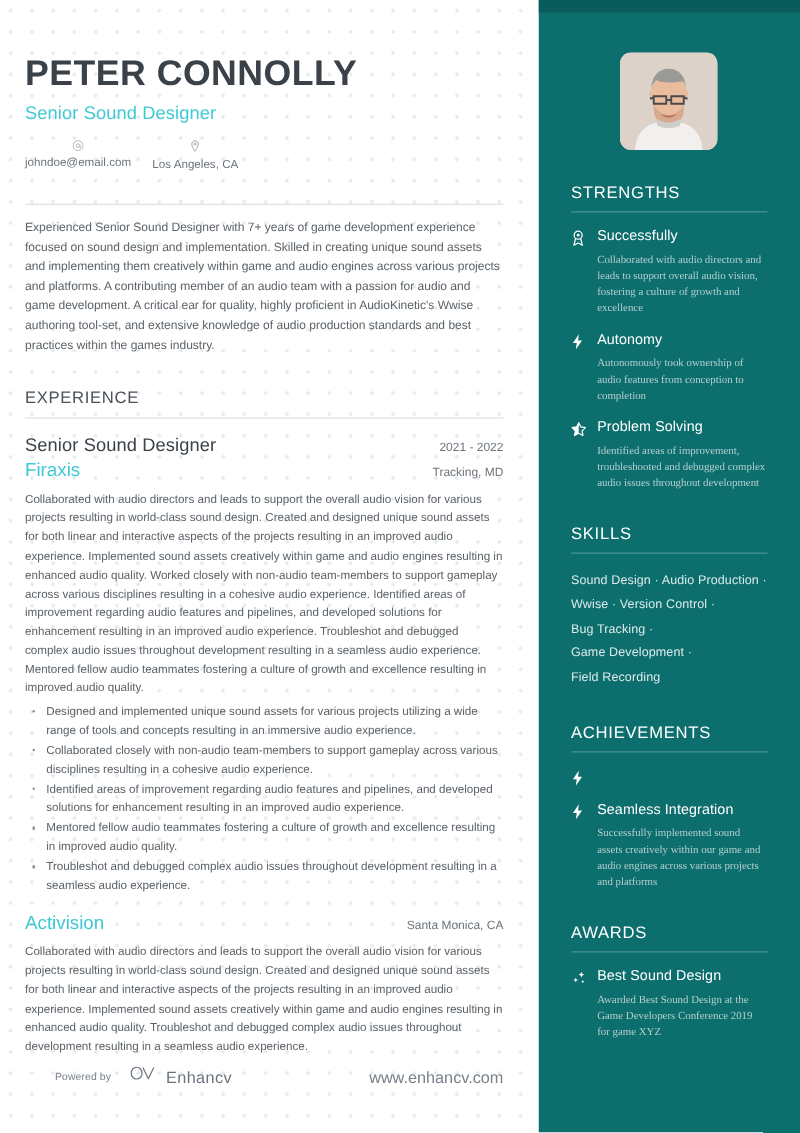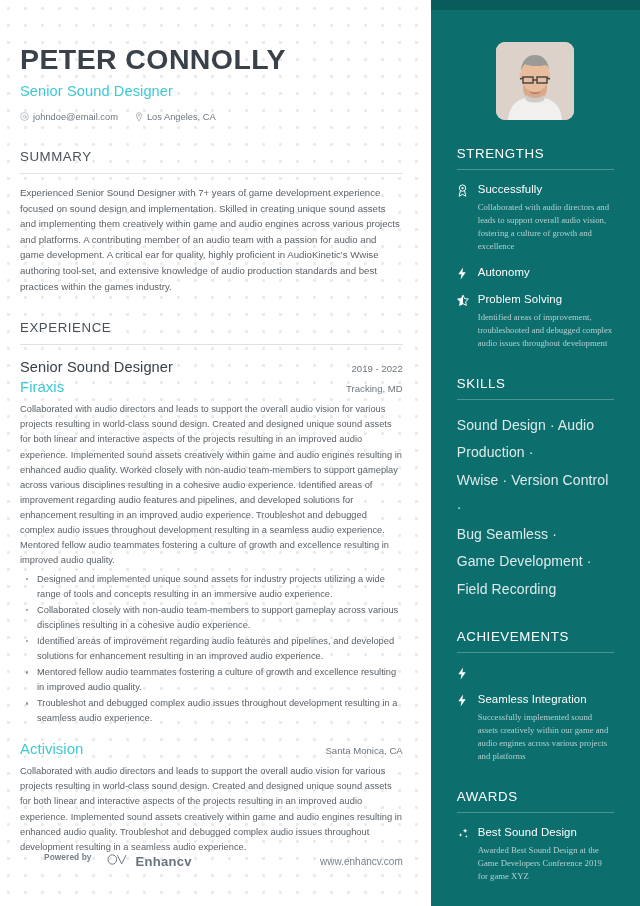--- a/index.html
+++ b/index.html
@@ -36,21 +36,21 @@
     letter-spacing:.1px;
   }
   .contacts {
     margin-top:13px;
     display:flex;
     align-items:center;
     gap:17px;
     font-size:9.3px;
     color:#6d757d;
   }
-  .contact { display:flex; align-items:center; gap:4px; white-space:nowrap; }
+  .contact { display:flex; align-items:center; gap:4px; white-space:nowrap;flex-direction:column; }
   .contact svg { display:block; flex:none; }
 
   .sect { margin-top:27px; }
   .sect-exp { margin-top:26px; }
   .sect-head {
     font-size:13.3px;
     letter-spacing:.55px;
     color:#4a5159;
     font-weight:400;
   }
@@ -96,25 +96,25 @@
   }
 
   .footer {
     position:absolute;
     left:44px; right:28px;
     bottom:36px;
     display:flex;
     align-items:center;
     justify-content:space-between;
   }
-  .footer-left { display:flex; gap:12px;font-weight:bold; }
+  .footer-left { display:flex; align-items:center; gap:12px; }
   .powered { font-size:8.3px; color:#77808a; letter-spacing:.1px; }
   .brand { display:flex; align-items:center; gap:6px; }
   .brand-name { font-size:13px; color:#6a737d; letter-spacing:.3px; }
-  .site { font-size:10px; color:#77808a; }
+  .site { font-size:13px; color:#77808a; }
 
   
   .right {
     width:225px; height:906px;
     background:#0d6e6e;
     position:relative;
     padding:0 26px;
   }
   .right-topbar {
     position:absolute;
@@ -154,21 +154,21 @@
   .item-desc {
     margin-top:4px;
     font-size:8.7px;
     line-height:1.5;
     color:#b4cfcf;
     font-family:Liberation Serif, serif;
   }
 
   .skills { margin-top:12px; }
   .skill-line {
-    font-size:14px;
+    font-size:10px;
     color:#ddeaea;
     line-height:1.95;
     letter-spacing:.1px;
   }
 </style>
 </head>
 <body>
 
 <div class="page">
 
@@ -193,41 +193,40 @@
           <svg width="8" height="10" viewBox="0 0 12 16">
               <path d="M6 1.1c-2.3 0-4.1 1.8-4.1 4.1C1.9 8.4 6 14.6 6 14.6s4.1-6.2 4.1-9.4C10.1 2.9 8.3 1.1 6 1.1z" fill="none" stroke="#9aa2a9" stroke-width="1.2"></path>
               <circle cx="6" cy="5.2" r="1.35" fill="none" stroke="#9aa2a9" stroke-width="1.1"></circle>
             </svg>
         </span>
         <span>Los Angeles, CA</span>
       </div>
     </div>
 
     <div class="sect">
-      <div class="sect-head">SUMMARY</div>
       <div class="rule"></div>
       <div class="summary">Experienced Senior Sound Designer with 7+ years of game development experience focused on sound design and implementation. Skilled in creating unique sound assets and implementing them creatively within game and audio engines across various projects and platforms. A contributing member of an audio team with a passion for audio and game development. A critical ear for quality, highly proficient in AudioKinetic's Wwise authoring tool-set, and extensive knowledge of audio production standards and best practices within the games industry.</div>
     </div>
 
     <div class="sect-exp">
       <div class="sect-head">EXPERIENCE</div>
       <div class="rule"></div>
 
       <div class="job">
         <div class="job-row">
           <span class="job-title">Senior Sound Designer</span>
-          <span class="job-date">2019 - 2022</span>
+          <span class="job-date">2021 - 2022</span>
         </div>
         <div class="job-row2">
           <span class="job-company">Firaxis</span>
           <span class="job-loc">Tracking, MD</span>
         </div>
         <div class="job-desc">Collaborated with audio directors and leads to support the overall audio vision for various projects resulting in world-class sound design. Created and designed unique sound assets for both linear and interactive aspects of the projects resulting in an improved audio experience. Implemented sound assets creatively within game and audio engines resulting in enhanced audio quality. Worked closely with non-audio team-members to support gameplay across various disciplines resulting in a cohesive audio experience. Identified areas of improvement regarding audio features and pipelines, and developed solutions for enhancement resulting in an improved audio experience. Troubleshot and debugged complex audio issues throughout development resulting in a seamless audio experience. Mentored fellow audio teammates fostering a culture of growth and excellence resulting in improved audio quality.</div>
         <ul class="bullets">
-          <li>Designed and implemented unique sound assets for industry projects utilizing a wide range of tools and concepts resulting in an immersive audio experience.</li>
+          <li>Designed and implemented unique sound assets for various projects utilizing a wide range of tools and concepts resulting in an immersive audio experience.</li>
           <li>Collaborated closely with non-audio team-members to support gameplay across various disciplines resulting in a cohesive audio experience.</li>
           <li>Identified areas of improvement regarding audio features and pipelines, and developed solutions for enhancement resulting in an improved audio experience.</li>
           <li>Mentored fellow audio teammates fostering a culture of growth and excellence resulting in improved audio quality.</li>
           <li>Troubleshot and debugged complex audio issues throughout development resulting in a seamless audio experience.</li>
         </ul>
       </div>
 
       <div class="job">
         <div class="job-row2">
           <span class="job-company">Activision</span>
@@ -294,20 +293,21 @@
       </div>
 
       <div class="item">
         <span class="item-icon">
           <svg width="10" height="13" viewBox="0 0 12 17">
               <path d="M7.4 0.6 1.2 9.6h4L4.2 16.4 10.8 7h-4.2z" fill="#ffffff"></path>
             </svg>
         </span>
         <div class="item-body">
           <div class="item-title">Autonomy</div>
+          <div class="item-desc">Autonomously took ownership of audio features from conception to completion</div>
         </div>
       </div>
 
       <div class="item">
         <span class="item-icon">
           <svg width="12" height="13" viewBox="0 0 16 16">
               <path d="M8 .9l2.2 4.5 5 .7-3.6 3.5.85 4.95L8 12.2 3.55 14.55 4.4 9.6.8 6.1l5-.7z" fill="none" stroke="#ffffff" stroke-width="1.3" stroke-linejoin="round"></path>
               <path d="M8 .9v11.3L3.55 14.55 4.4 9.6.8 6.1l5-.7z" fill="#ffffff"></path>
             </svg>
         </span>
@@ -317,21 +317,21 @@
         </div>
       </div>
     </div>
 
     <div class="r-sect">
       <div class="r-head">SKILLS</div>
       <div class="r-rule"></div>
       <div class="skills">
         <div class="skill-line">Sound Design · Audio Production ·</div>
         <div class="skill-line">Wwise · Version Control ·</div>
-        <div class="skill-line">Bug Seamless ·</div>
+        <div class="skill-line">Bug Tracking ·</div>
         <div class="skill-line">Game Development ·</div>
         <div class="skill-line">Field Recording</div>
       </div>
     </div>
 
     <div class="r-sect">
       <div class="r-head">ACHIEVEMENTS</div>
       <div class="r-rule"></div>
 
       <div class="item">

